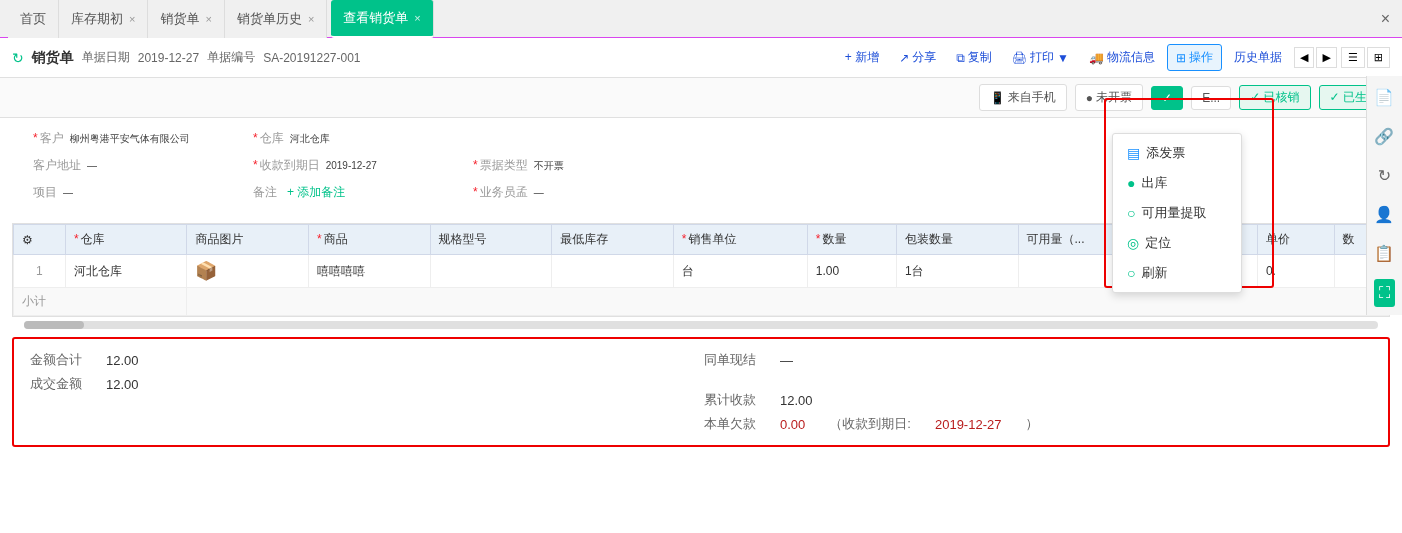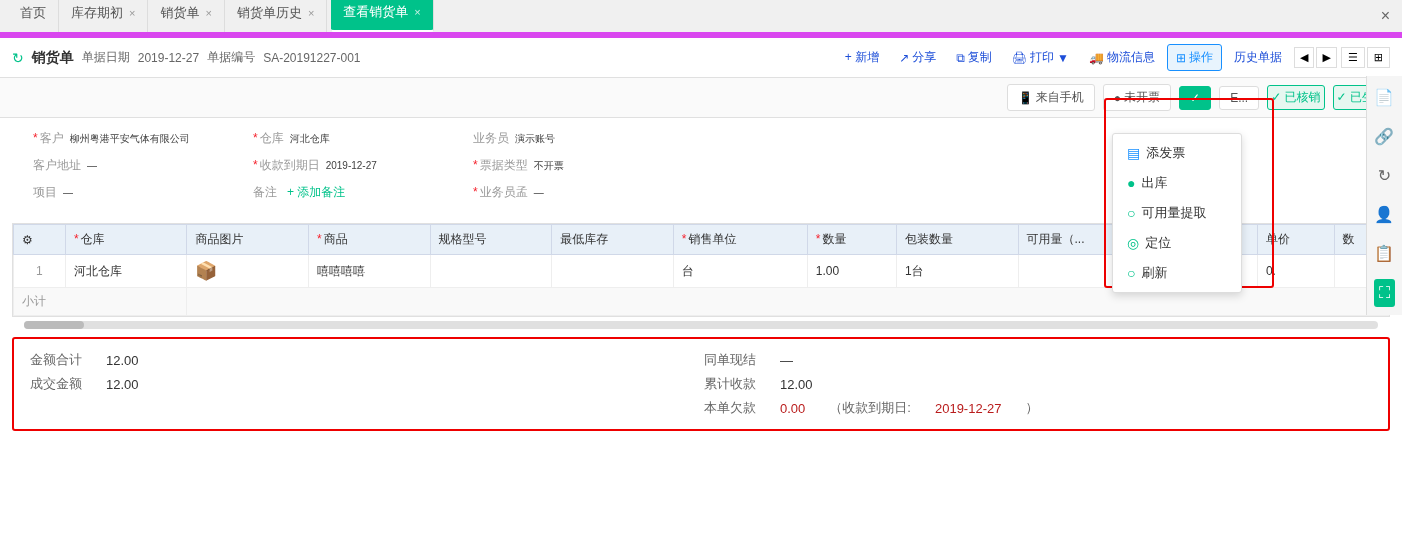--- a/index.html
+++ b/index.html
@@ -1,20 +1,20 @@
 <!DOCTYPE html>
 <html><head>
   <meta charset="utf-8">
   <style>
     * { box-sizing: border-box; margin: 0; padding: 0; }
     body { font-family: 'Microsoft YaHei', Arial, sans-serif; font-size: 13px; background: #f5f5f5; color: #333; overflow: hidden; }
 
     
     .tab-bar {
-      display: flex; align-items: flex-end; background: #f0f0f0; border-bottom: 6px solid #d946ef;
+      display: flex; align-items: flex-start; background: #f0f0f0; border-bottom: 1px solid #d946ef;
       height: 38px; padding: 0 8px; position: relative;
     }
     .tab-item {
       display: flex; align-items: center; padding: 0 12px; height: 38px; cursor: pointer;
       font-size: 13px; color: #555; border-right: 1px solid #ddd; background: #f0f0f0;
       white-space: nowrap;
     }
     .tab-item.active { background: #fff; color: #333; border-bottom: 2px solid #fff; }
     .tab-item .close-tab { margin-left: 6px; color: #999; font-size: 11px; cursor: pointer; }
     .tab-item.highlight { background: #00c28a; color: #fff; border-radius: 3px; margin: 0 4px; }
@@ -33,21 +33,21 @@
     .doc-icon { color: #00c28a; font-size: 14px; }
     .doc-title { font-weight: bold; font-size: 14px; }
     .doc-meta { color: #666; font-size: 12px; }
     .toolbar-actions { display: flex; align-items: center; gap: 4px; }
     .toolbar-btn {
       display: flex; align-items: center; gap: 3px; padding: 4px 8px; border: none;
       background: none; cursor: pointer; font-size: 12px; color: #1d4ed8; border-radius: 3px;
     }
     .toolbar-btn.active-op { background: #e8f4fd; color: #1890ff; border: 1px solid #1890ff; border-radius: 3px; }
     .status-btn {
-      padding: 3px 3px; border-radius: 3px; border: 1px solid; cursor: pointer; font-size: 12px;
+      padding: 3px 10px; border-radius: 3px; border: 1px solid; cursor: pointer; font-size: 12px;
     }
     .status-btn.green { background: #e6f7f0; color: #00c28a; border-color: #00c28a; }
     .nav-arrows { display: flex; gap: 2px; }
     .nav-arrow { padding: 3px 5px; border: 1px solid #ddd; cursor: pointer; background: #fff; font-size: 11px; }
     .view-btns { display: flex; gap: 2px; }
     .view-btn { padding: 3px 6px; border: 1px solid #ddd; cursor: pointer; background: #fff; font-size: 11px; }
 
     
     .form-area { padding: 12px 33px; background: #fff; }
     .form-row { display: flex; align-items: center; margin-bottom: 10px; gap: 20px; }
@@ -223,24 +223,20 @@
 
   <div class="form-area">
     <div class="form-row">
       <div class="form-field">
         <span class="form-label required">客户</span>
         <span class="form-value">柳州粤港平安气体有限公司</span>
       </div>
       <div class="form-field">
         <span class="form-label required">仓库</span>
         <span class="form-value">河北仓库</span>
-      </div>
-      <div class="form-field">
-        <span class="form-label">业务员</span>
-        <span class="form-value">演示账号</span>
       </div>
     </div>
     <div class="form-row">
       <div class="form-field">
         <span class="form-label">客户地址</span>
         <span class="form-value">—</span>
       </div>
       <div class="form-field">
         <span class="form-label required">收款到期日</span>
         <span class="form-value">2019-12-27</span>
@@ -325,21 +321,21 @@
         <div class="info-row" style="margin-top:6px;">
           <span class="info-label">成交金额</span>
           <span class="info-value">12.00</span>
         </div>
       </div>
       <div>
         <div class="info-row">
           <span class="info-label">同单现结</span>
           <span class="info-value">—</span>
         </div>
-        <div class="info-row" style="margin-top:6px;">
+        <div class="info-row" style="margin-top:22px;">
           <span class="info-label">累计收款</span>
           <span class="info-value">12.00</span>
         </div>
         <div class="info-row" style="margin-top:6px;">
           <span class="info-label">本单欠款</span>
           <span class="info-value red">0.00</span>
           <span class="info-label">（收款到期日:</span>
           <span class="info-value red">2019-12-27</span>
           <span class="info-label">）</span>
         </div>

